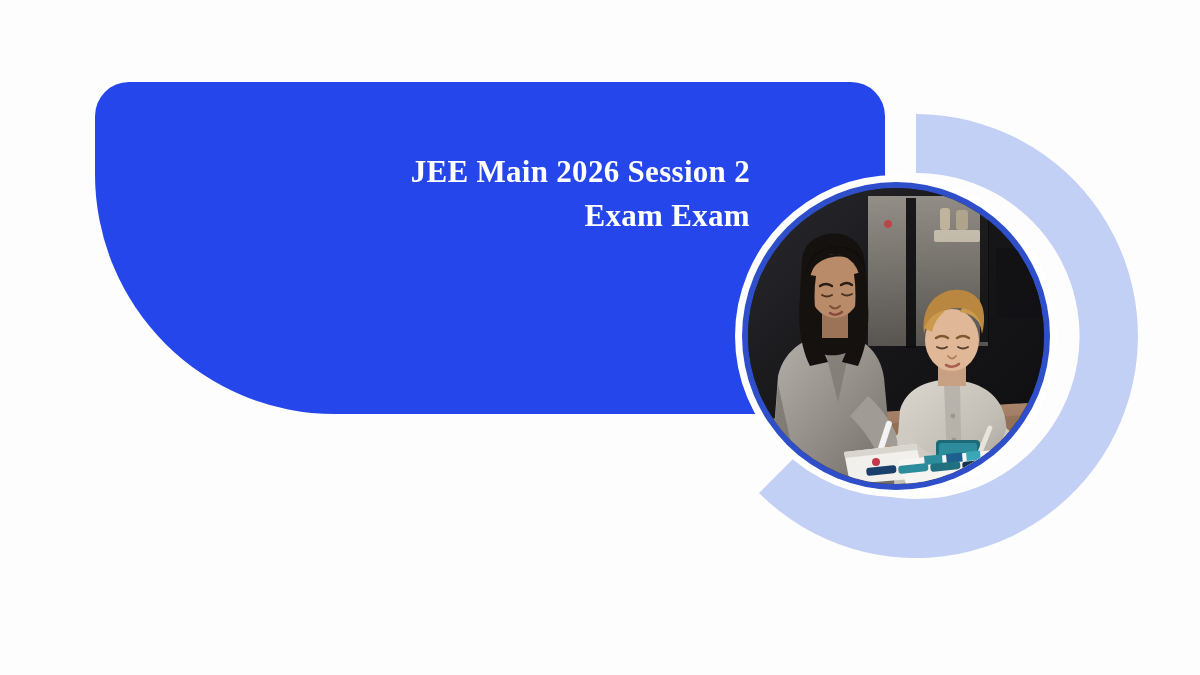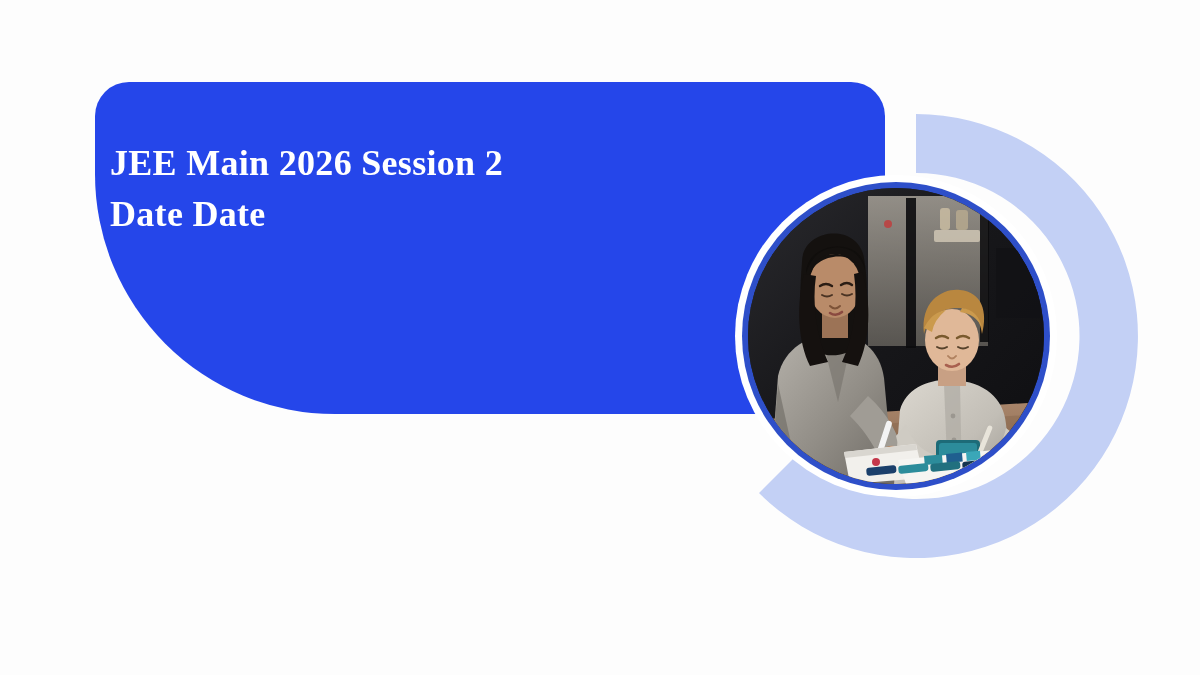--- a/index.html
+++ b/index.html
@@ -43,28 +43,28 @@
     border-top-right-radius: 34px;
     border-bottom-left-radius: 240px;
     border-bottom-right-radius: 12px;
     z-index: 20;
   }
 
   
   .hero-title {
     position: absolute;
     left: 110px;
-    top: 138px;
+    top: 150px;
     width: 640px;
     z-index: 30;
-    text-align: left;
+    text-align: right;
     color: #ffffff;
     font-family: "Liberation Serif", "DejaVu Serif", serif;
     font-weight: 700;
-    font-size: 36px;
+    font-size: 31px;
     line-height: 1.42;
     letter-spacing: 0.3px;
   }
   .hero-title .line {
     display: block;
     white-space: nowrap;
   }
 
   
   .photo-circle-wrap {
@@ -110,21 +110,21 @@
              a 222 222 0 0 1 -58 -110
              l 58 -12
              a 163 163 0 0 0 42 80
              z" fill="#c3d0f5" opacity="0"></path>
   </svg>
 
   <div class="hero-shape"></div>
 
   <div class="hero-title">
     <span class="line">JEE Main 2026 Session 2</span>
-    <span class="line">Date Date</span>
+    <span class="line">Exam Exam</span>
   </div>
 
   <div class="photo-circle-wrap">
     <div class="photo-circle">
       <svg class="photo-svg" viewBox="0 0 296 296" xmlns="http://www.w3.org/2000/svg">
         <defs>
           <linearGradient id="bgOffice" x1="0" y1="0" x2="1" y2="1">
             <stop offset="0%" stop-color="#2a2a2e"></stop>
             <stop offset="45%" stop-color="#17171a"></stop>
             <stop offset="100%" stop-color="#0e0e11"></stop>

